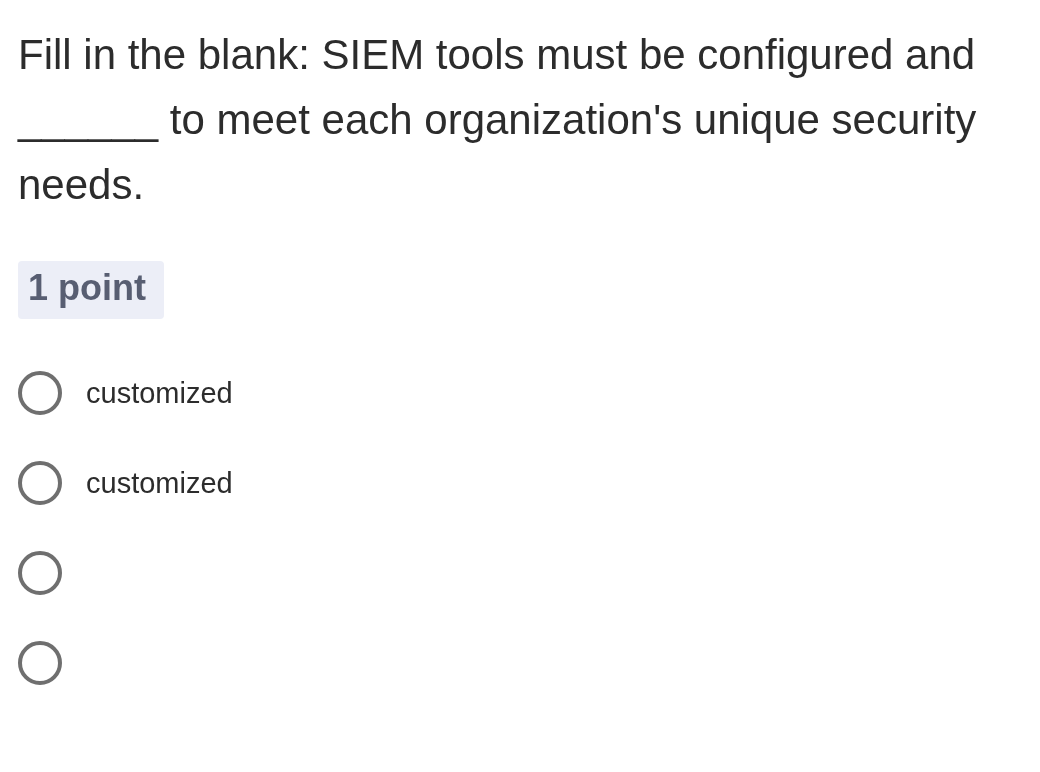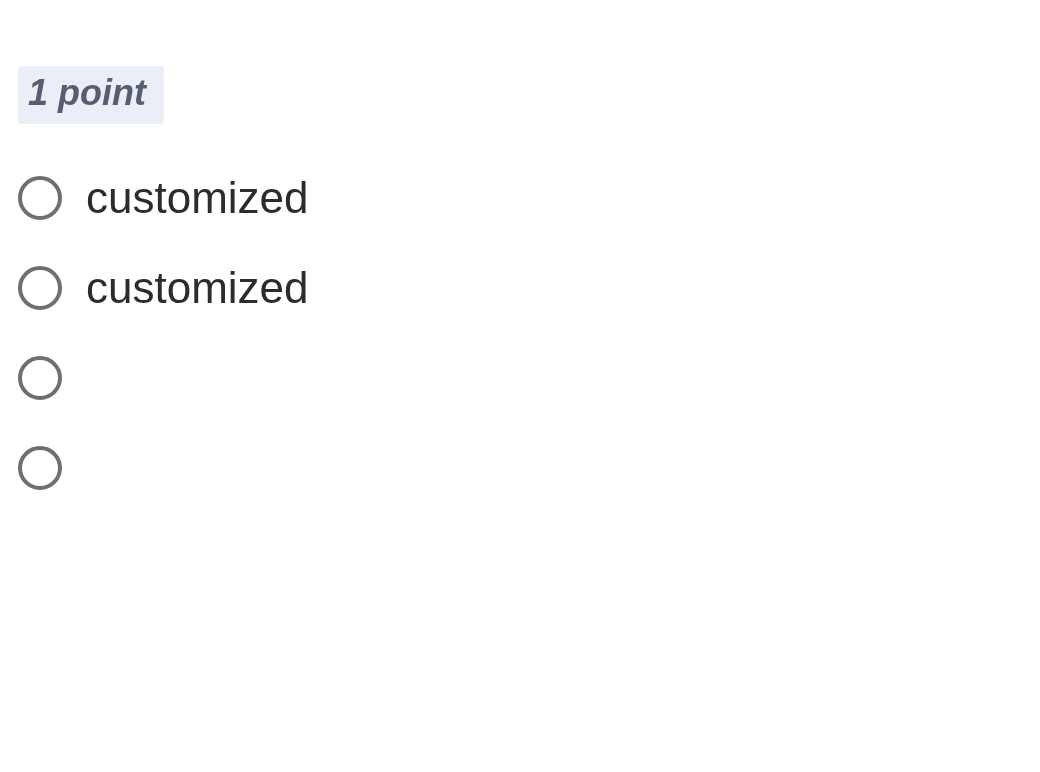--- a/index.html
+++ b/index.html
@@ -25,21 +25,20 @@
     }
     .points-badge {
       display: inline-block;
       margin-top: 44px;
       padding: 6px 18px 10px 10px;
       background: #eceef7;
       border-radius: 4px;
       color: #585e72;
       font-size: 36px;
       font-weight: 700;
-      font-style: italic;
     }
     .options-list {
       margin-top: 52px;
       display: flex;
       flex-direction: column;
       gap: 46px;
     }
     .option-row {
       display: flex;
       align-items: center;
@@ -49,30 +48,31 @@
     .radio-circle {
       width: 44px;
       height: 44px;
       border: 4px solid #6f6f6f;
       border-radius: 50%;
       flex-shrink: 0;
       background: #ffffff;
       margin-left: 0;
     }
     .option-label {
-      font-size: 44px;
+      font-size: 29px;
       line-height: 1;
       color: #2c2c2c;
       font-weight: 400;
     }
   </style>
 </head>
 <body>
 
 <div class="container">
+  <div class="question-text">Fill in the blank: SIEM tools must be configured and ______ to meet each organization's unique security needs.</div>
   <div class="points-badge">1 point</div>
 
   <div class="options-list">
     <label class="option-row">
       <span class="radio-circle"></span>
       <span class="option-label">customized</span>
     </label>
     <label class="option-row">
       <span class="radio-circle"></span>
       <span class="option-label">customized</span>

